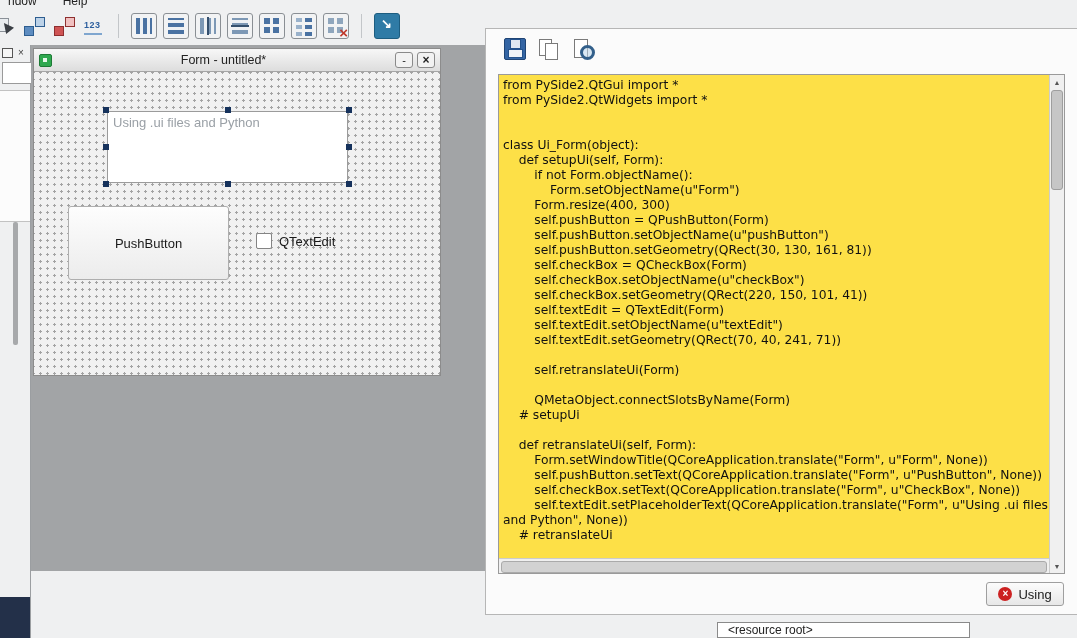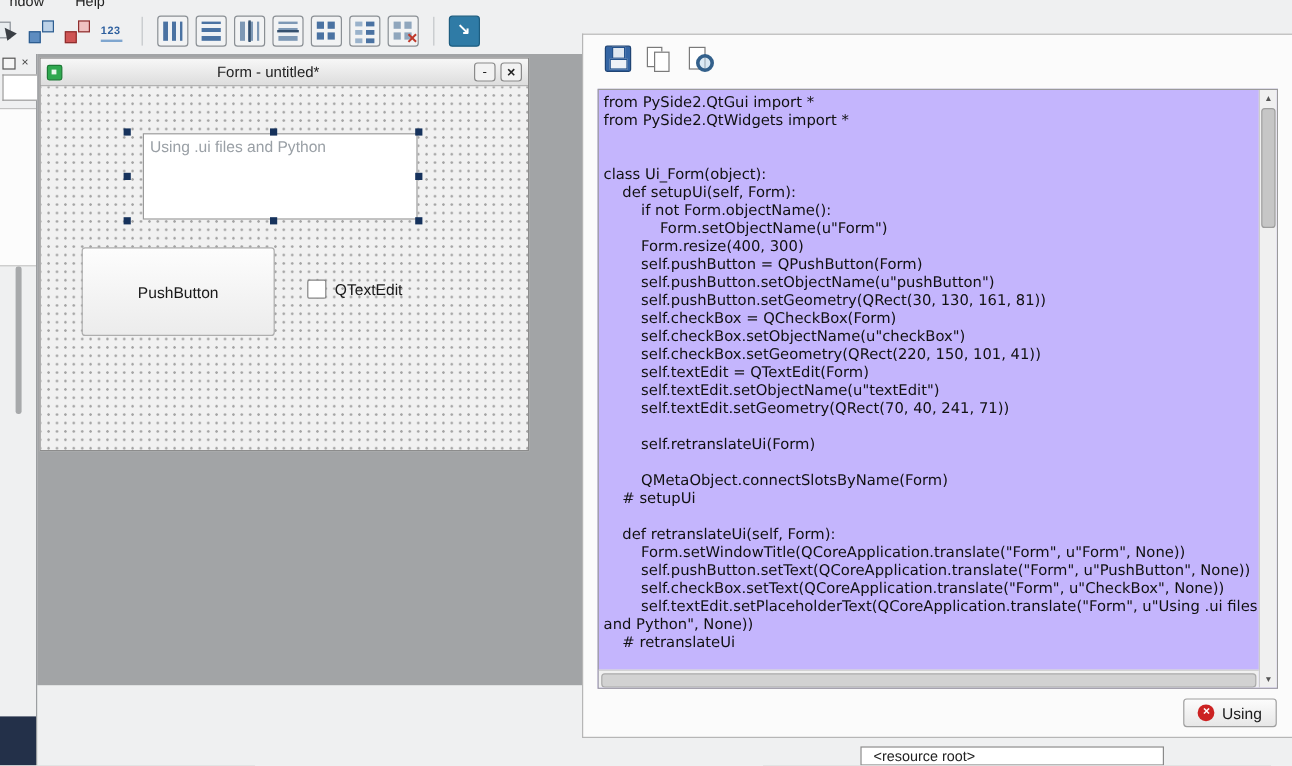--- a/index.html
+++ b/index.html
@@ -65,21 +65,21 @@
   .fw-icon{width:11px;height:11px;background:#2fa84f;border:1px solid #1d7a36;border-radius:2px;position:relative;}
   .fw-icon::before{content:"";position:absolute;left:3px;top:3px;width:4px;height:4px;background:#eaffe f0;background:#e9f7ec;}
   .fw-title{flex:1;text-align:center;font-size:12.5px;color:#222;}
   .fw-btn{width:16px;height:14px;border:1px solid #8a8a8a;border-radius:3px;background:#f2f2f2;
      display:flex;align-items:center;justify-content:center;font-size:11px;line-height:1;color:#222;}
   .fw-close{font-weight:bold;font-size:12px;}
   .fw-body{position:relative;height:303px;background:#f1f1f1;
      background-image:radial-gradient(#a3a3a3 1px,rgba(0,0,0,0) 1.15px);background-size:7px 7px;background-position:3px 4px;}
 
   .textedit-wrap{position:absolute;left:73px;top:39px;width:241px;height:72px;}
-  .textedit{position:absolute;inset:0;background:#ffffff;border:1px solid #9b9b9b;margin-left:12px;}
+  .textedit{position:absolute;inset:0;background:#ffffff;border:1px solid #9b9b9b;}
   .placeholder{position:absolute;left:5px;top:3px;font-size:13px;color:#9aa0a6;}
   .handle{position:absolute;width:6px;height:6px;background:#16325c;}
   .h-tl{left:-4px;top:-4px}.h-tm{left:calc(50% - 3px);top:-4px}.h-tr{right:-4px;top:-4px}
   .h-ml{left:-4px;top:calc(50% - 3px)}.h-mr{right:-4px;top:calc(50% - 3px)}
   .h-bl{left:-4px;bottom:-4px}.h-bm{left:calc(50% - 3px);bottom:-4px}.h-br{right:-4px;bottom:-4px}
 
   .pushbutton{position:absolute;left:34px;top:134px;width:159px;height:72px;
      background:linear-gradient(180deg,#fdfdfd,#ececec);border:1px solid #aeaeae;border-radius:3px;
      display:flex;align-items:center;justify-content:center;font-size:13px;color:#1a1a1a;}
   .checkbox-row{position:absolute;left:222px;top:158px;display:flex;align-items:center;gap:7px;height:22px;}
@@ -92,21 +92,21 @@
   .cd-toolbar{position:absolute;left:18px;top:9px;display:flex;gap:12px;align-items:center;}
   .dicon{width:22px;height:22px;position:relative;flex:0 0 auto;}
   .dicon-save{background:#3465a4;border:1px solid #1f4474;border-radius:2px;box-sizing:border-box;}
   .dicon-save::before{content:"";position:absolute;left:5px;top:0;width:9px;height:8px;background:#dfe7f0;border:1px solid #24528c;}
   .dicon-save::after{content:"";position:absolute;left:3px;bottom:1px;width:13px;height:7px;background:#eef2f7;border:1px solid #24528c;}
   .dicon-copy::before{content:"";position:absolute;left:1px;top:1px;width:11px;height:15px;background:#ffffff;border:1px solid #7a7a7a;}
   .dicon-copy::after{content:"";position:absolute;left:7px;top:5px;width:11px;height:15px;background:#ffffff;border:1px solid #7a7a7a;}
   .dicon-find::before{content:"";position:absolute;left:2px;top:1px;width:12px;height:17px;background:#ffffff;border:1px solid #7a7a7a;}
   .dicon-find::after{content:"";position:absolute;left:8px;top:7px;width:9px;height:9px;border:3px solid #33608b;border-radius:50%;background:rgba(190,215,235,.55);}
 
-  .code-area{position:absolute;left:12px;top:45px;width:567px;height:500px;background:#c4b5fd;border:1px solid #9a9a9a;box-sizing:border-box;}
+  .code-area{position:absolute;left:12px;top:45px;width:567px;height:500px;background:#fde047;border:1px solid #9a9a9a;box-sizing:border-box;}
   .code-text{position:absolute;left:0;top:0;right:15px;bottom:15px;overflow:hidden;padding:3px 0 0 4px;
      font-family:"DejaVu Sans",sans-serif;font-size:12.3px;line-height:15px;white-space:pre;color:#111;}
   .code-line{height:15px;}
   .vscroll{position:absolute;top:0;right:0;bottom:0;width:15px;background:#f0f0f0;border-left:1px solid #cccccc;box-sizing:border-box;}
   .vs-up,.vs-down{position:absolute;left:0;width:14px;height:14px;display:flex;align-items:center;justify-content:center;
      font-size:7px;color:#555;}
   .vs-up{top:0;} .vs-down{bottom:0;}
   .vs-thumb{position:absolute;left:1px;top:15px;width:12px;height:100px;background:#c6c6c6;border:1px solid #9e9e9e;border-radius:3px;box-sizing:border-box;}
   .hscroll{position:absolute;left:0;bottom:0;right:15px;height:15px;background:#f0f0f0;border-top:1px solid #cccccc;box-sizing:border-box;}
   .hs-thumb{position:absolute;left:2px;right:2px;top:2px;height:10px;background:#d2d2d2;border:1px solid #aaaaaa;border-radius:3px;}

